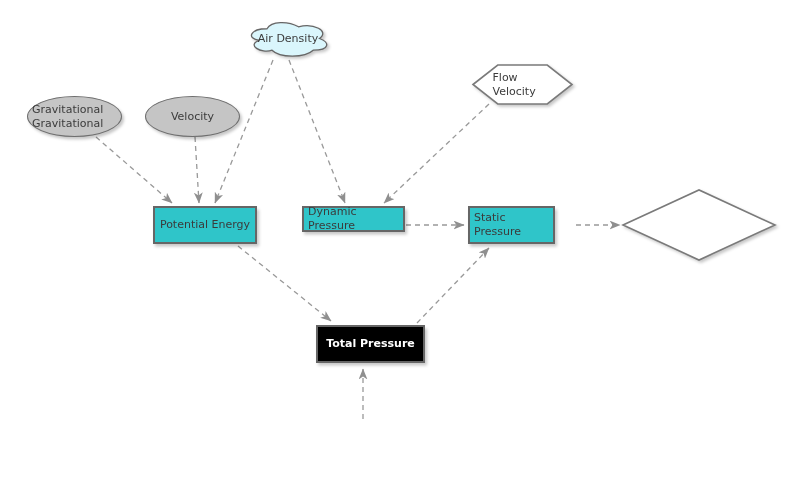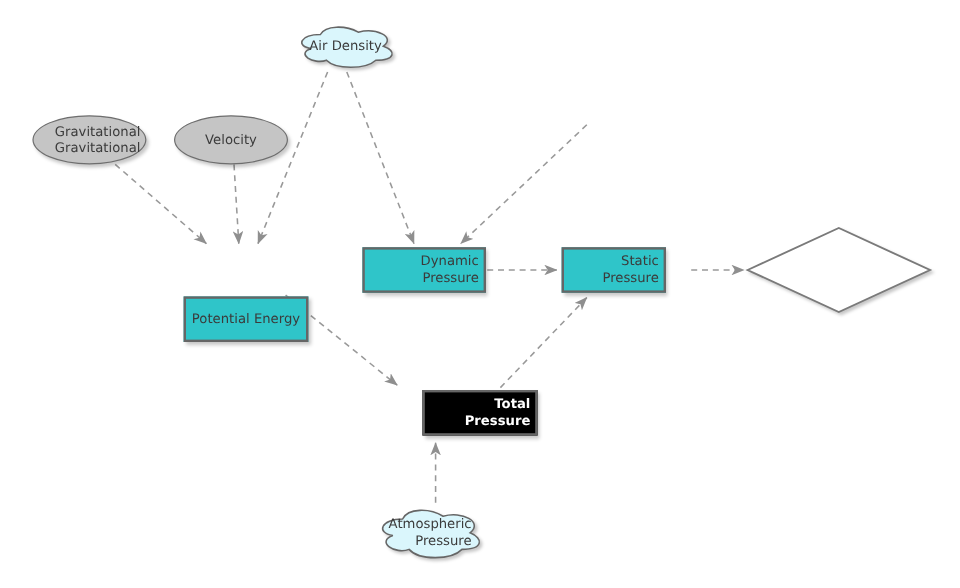--- a/index.html
+++ b/index.html
@@ -3,21 +3,21 @@
 <meta charset="utf-8">
 <style>
   html,body{margin:0;padding:0;background:#ffffff;}
   #canvas{
     position:relative;width:800px;height:490px;background:#ffffff;overflow:hidden;
     font-family:"DejaVu Sans", sans-serif;
   }
   svg.edges{position:absolute;left:0;top:0;}
   .node{position:absolute;display:flex;align-items:center;justify-content:center;}
   .node .label{
-    position:relative;z-index:2;text-align:right;font-size:11px;line-height:1.25;
+    position:relative;z-index:2;text-align:left;font-size:11px;line-height:1.25;
     color:#3b3b3b;padding:0 4px;
   }
   .node > svg.shape{position:absolute;left:0;top:0;filter:drop-shadow(2px 2.5px 1.5px rgba(0,0,0,0.22));}
   .rect-node{
     box-sizing:border-box;border:2px solid #666666;background:#2fc5c9;
     box-shadow:2px 2.5px 3px rgba(0,0,0,0.22);
   }
   .rect-node.black{background:#000000;}
   .rect-node.black .label{color:#ffffff;font-weight:bold;}
   .ellipse-node{
@@ -60,43 +60,43 @@
   </div>
 
   <div class="node ellipse-node" style="left:27px;top:96px;width:95px;height:41px;">
     <span class="label">Gravitational Gravitational</span>
   </div>
 
   <div class="node ellipse-node" style="left:145px;top:96px;width:95px;height:41px;">
     <span class="label">Velocity</span>
   </div>
 
+  <div class="node" style="left:471px;top:63px;width:103px;height:43px;">
+    <svg class="shape" width="103" height="43" viewBox="-2 -2 103 43">
+      <polygon class="shape-stroke" points="0,19.5 24.75,0 74.25,0 99,19.5 74.25,39 24.75,39"></polygon>
+    </svg>
+    <span class="label" style="max-width:60px;">Flow Velocity</span>
+  </div>
 
-  <div class="node rect-node" style="left:153px;top:206px;width:104px;height:38px;margin-top:41px;">
+  <div class="node rect-node" style="left:153px;top:206px;width:104px;height:38px;">
     <span class="label">Potential Energy</span>
   </div>
 
-  <div class="node rect-node" style="left:302px;top:206px;width:103px;height:38px;">
+  <div class="node rect-node" style="left:302px;top:206px;width:103px;height:26px;">
     <span class="label">Dynamic Pressure</span>
   </div>
 
   <div class="node rect-node" style="left:468px;top:206px;width:87px;height:38px;">
     <span class="label">Static Pressure</span>
   </div>
 
   <div class="node" style="left:621px;top:188px;width:156px;height:74px;">
     <svg class="shape" width="156" height="74" viewBox="-2 -2 156 74">
       <polygon class="shape-stroke" points="0,35 76,0 152,35 76,70"></polygon>
     </svg>
   </div>
 
-  <div class="node rect-node black" style="left:316px;top:325px;width:96px;height:38px;margin-left:36px;">
+  <div class="node rect-node black" style="left:316px;top:325px;width:109px;height:38px;">
     <span class="label">Total Pressure</span>
   </div>
 
-  <div class="node" style="left:311px;top:419px;width:94px;height:50px;">
-    <svg class="shape" width="94" height="50" viewBox="-2 -2 94 50">
-      <path class="cloud-stroke" d="M22.5,11.5 C4.5,11.5 0,23 14.4,25.3 C0,30.36 16.2,41.4 27.9,36.8 C36,46 63,46 72,36.8 C90,36.8 90,27.6 78.75,23 C90,13.8 72,4.6 56.25,9.2 C45,2.3 27,2.3 22.5,11.5 Z"></path>
-    </svg>
-    <span class="label" style="max-width:70px;">Atmospheric Pressure</span>
-  </div>
 
 </div>
 
 </body></html>

